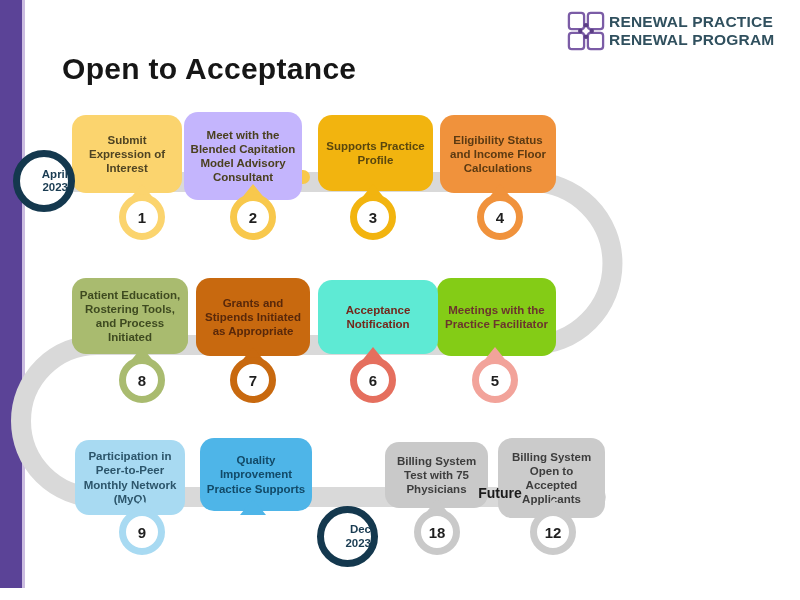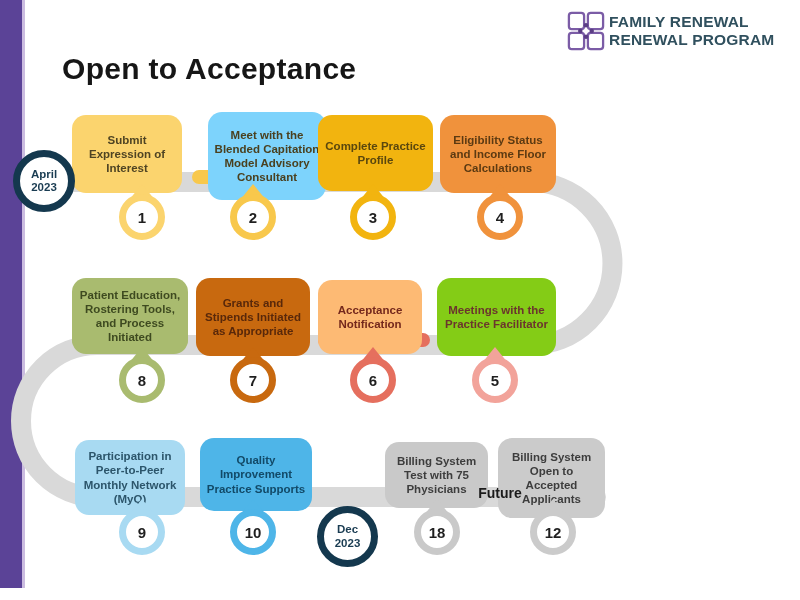--- a/index.html
+++ b/index.html
@@ -46,21 +46,21 @@
   .marker .ring{
     width:46px;height:46px;box-sizing:border-box;margin-top:-6px;
     border:7px solid #ccc;border-radius:50%;background:#fff;
     display:flex;align-items:center;justify-content:center;
     font-size:15px;font-weight:800;color:#1f1f1f;
   }
   
   .date-badge{
     box-sizing:border-box;border-radius:50%;background:#fff;z-index:4;
     border:7px solid #14384E;
-    display:flex;flex-direction:column;align-items:center;justify-content:center;
+    display:flex;flex-direction:column;align-items:flex-end;justify-content:center;
     font-size:11.5px;font-weight:800;color:#1A3C52;line-height:1.15;
   }
   .future{
     left:452px;top:485px;width:96px;text-align:center;z-index:3;
     font-size:14px;font-weight:800;color:#1b1b1b;
   }
 </style>
 </head>
 <body>
 
@@ -77,46 +77,46 @@
     <rect x="22" y="23" width="16" height="17" rx="3"></rect>
   </g>
   <g fill="#5B3E85">
     <circle cx="20" cy="15" r="2.4"></circle>
     <circle cx="14" cy="21" r="2.4"></circle>
     <circle cx="26" cy="21" r="2.4"></circle>
     <circle cx="20" cy="27" r="2.4"></circle>
   </g>
 </svg>
 <div class="abs logo-text">
-  <span>FAMILY RENEWAL</span>
+  <span>RENEWAL PRACTICE</span>
   <span>RENEWAL PROGRAM</span>
 </div>
 
 <svg class="abs road" width="800" height="600" viewBox="0 0 800 600">
   <path d="M 64 182 H 531 A 81.5 81.5 0 0 1 531 345 H 97 A 76 76 0 0 0 97 497 H 596" fill="none" stroke="#D9D9D9" stroke-width="20" stroke-linecap="round" stroke-linejoin="round"></path>
 </svg>
 
 <div class="abs capsule" style="left: 72px; top: 170px; width: 110px; background: rgb(251, 212, 110);"></div>
 <div class="abs capsule" style="left: 192px; top: 170px; width: 118px; background: rgb(248, 200, 76);"></div>
 <div class="abs capsule" style="left: 318px; top: 170px; width: 115px; background: rgb(242, 180, 15);"></div>
 <div class="abs capsule" style="left: 440px; top: 170px; width: 116px; background: rgb(240, 146, 60);"></div>
 <div class="abs capsule" style="left: 437px; top: 333px; width: 119px; background: rgb(242, 163, 154);"></div>
 <div class="abs capsule" style="left: 318px; top: 333px; width: 112px; background: rgb(229, 111, 94);"></div>
 <div class="abs capsule" style="left: 196px; top: 333px; width: 114px; background: rgb(200, 105, 15);"></div>
 <div class="abs capsule" style="left: 72px; top: 333px; width: 116px; background: rgb(169, 187, 111);"></div>
 <div class="abs capsule" style="left: 75px; top: 485px; width: 110px; background: rgb(168, 218, 242);"></div>
 <div class="abs capsule" style="left: 200px; top: 485px; width: 112px; background: rgb(78, 181, 232);"></div>
 
 <div class="abs box" style="left: 72px; top: 95px; width: 110px; height: 78px; background: rgb(251, 212, 110); color: rgb(79, 68, 35);">Submit Expression of Interest</div>
-<div class="abs box" style="left: 208px; top: 92px; width: 118px; height: 88px; background: #7dd3fc; color: rgb(74, 64, 31);">Meet with the Blended Capitation Model Advisory Consultant</div>
-<div class="abs box" style="left: 318px; top: 95px; width: 115px; height: 76px; background: rgb(242, 180, 15); color: rgb(90, 71, 14);">Complete Practice Profile</div>
+<div class="abs box" style="left: 184px; top: 92px; width: 118px; height: 88px; background: #c4b5fd; color: rgb(74, 64, 31);">Meet with the Blended Capitation Model Advisory Consultant</div>
+<div class="abs box" style="left: 318px; top: 95px; width: 115px; height: 76px; background: rgb(242, 180, 15); color: rgb(90, 71, 14);">Supports Practice Profile</div>
 <div class="abs box" style="left: 440px; top: 95px; width: 116px; height: 78px; background: rgb(240, 146, 60); color: rgb(92, 58, 18);">Eligibility Status and Income Floor Calculations</div>
 
 <div class="abs box" style="left: 437px; top: 258px; width: 119px; height: 78px; background: #84cc16; color: rgb(107, 53, 45);">Meetings with the Practice Facilitator</div>
-<div class="abs box" style="left: 318px; top: 260px; width: 104px; height: 74px; background: #fdba74; color: rgb(116, 40, 28);">Acceptance Notification</div>
+<div class="abs box" style="left: 318px; top: 260px; width: 120px; height: 74px; background: #5eead4; color: rgb(116, 40, 28);">Acceptance Notification</div>
 <div class="abs box" style="left: 196px; top: 258px; width: 114px; height: 78px; background: rgb(200, 105, 15); color: rgb(89, 40, 10);">Grants and Stipends Initiated as Appropriate</div>
 <div class="abs box" style="left: 72px; top: 258px; width: 116px; height: 76px; background: rgb(169, 187, 111); color: rgb(62, 74, 32);">Patient Education, Rostering Tools, and Process Initiated</div>
 
 <div class="abs box" style="left: 75px; top: 420px; width: 110px; height: 75px; background: rgb(168, 218, 242); color: rgb(44, 85, 107);">Participation in Peer-to-Peer Monthly Network (MyQ)</div>
 <div class="abs box" style="left: 200px; top: 418px; width: 112px; height: 73px; background: rgb(78, 181, 232); color: rgb(18, 74, 104);">Quality Improvement Practice Supports</div>
 <div class="abs box" style="left: 385px; top: 422px; width: 103px; height: 66px; background: rgb(201, 201, 201); color: rgb(61, 61, 61);">Billing System Test with 75 Physicians</div>
 <div class="abs box" style="left: 498px; top: 418px; width: 107px; height: 80px; background: rgb(203, 203, 203); color: rgb(61, 61, 61);">Billing System Open to Accepted Applicants</div>
 
 <div class="abs marker" style="left:118px;top:184px">
   <span class="tip" style="border-bottom-color: rgb(251, 212, 110);"></span>
@@ -151,21 +151,20 @@
   <span class="tip" style="border-bottom-color: rgb(242, 163, 154);"></span>
   <span class="ring" style="border-color: rgb(242, 163, 154);">5</span>
 </div>
 
 <div class="abs marker" style="left:118px;top:499px">
   <span class="tip" style="border-bottom-color: rgb(168, 218, 242);"></span>
   <span class="ring" style="border-color: rgb(168, 218, 242);">9</span>
 </div>
 <div class="abs marker" style="left:229px;top:499px">
   <span class="tip" style="border-bottom-color: rgb(78, 181, 232);"></span>
-  <span class="ring" style="border-color: rgb(78, 181, 232);">10</span>
 </div>
 <div class="abs marker" style="left:413px;top:499px">
   <span class="tip" style="border-bottom-color: rgb(201, 201, 201);"></span>
   <span class="ring" style="border-color: rgb(201, 201, 201);">18</span>
 </div>
 <div class="abs marker" style="left:529px;top:499px">
   <span class="tip" style="border-bottom-color: rgb(203, 203, 203);"></span>
   <span class="ring" style="border-color: rgb(203, 203, 203);">12</span>
 </div>
 

